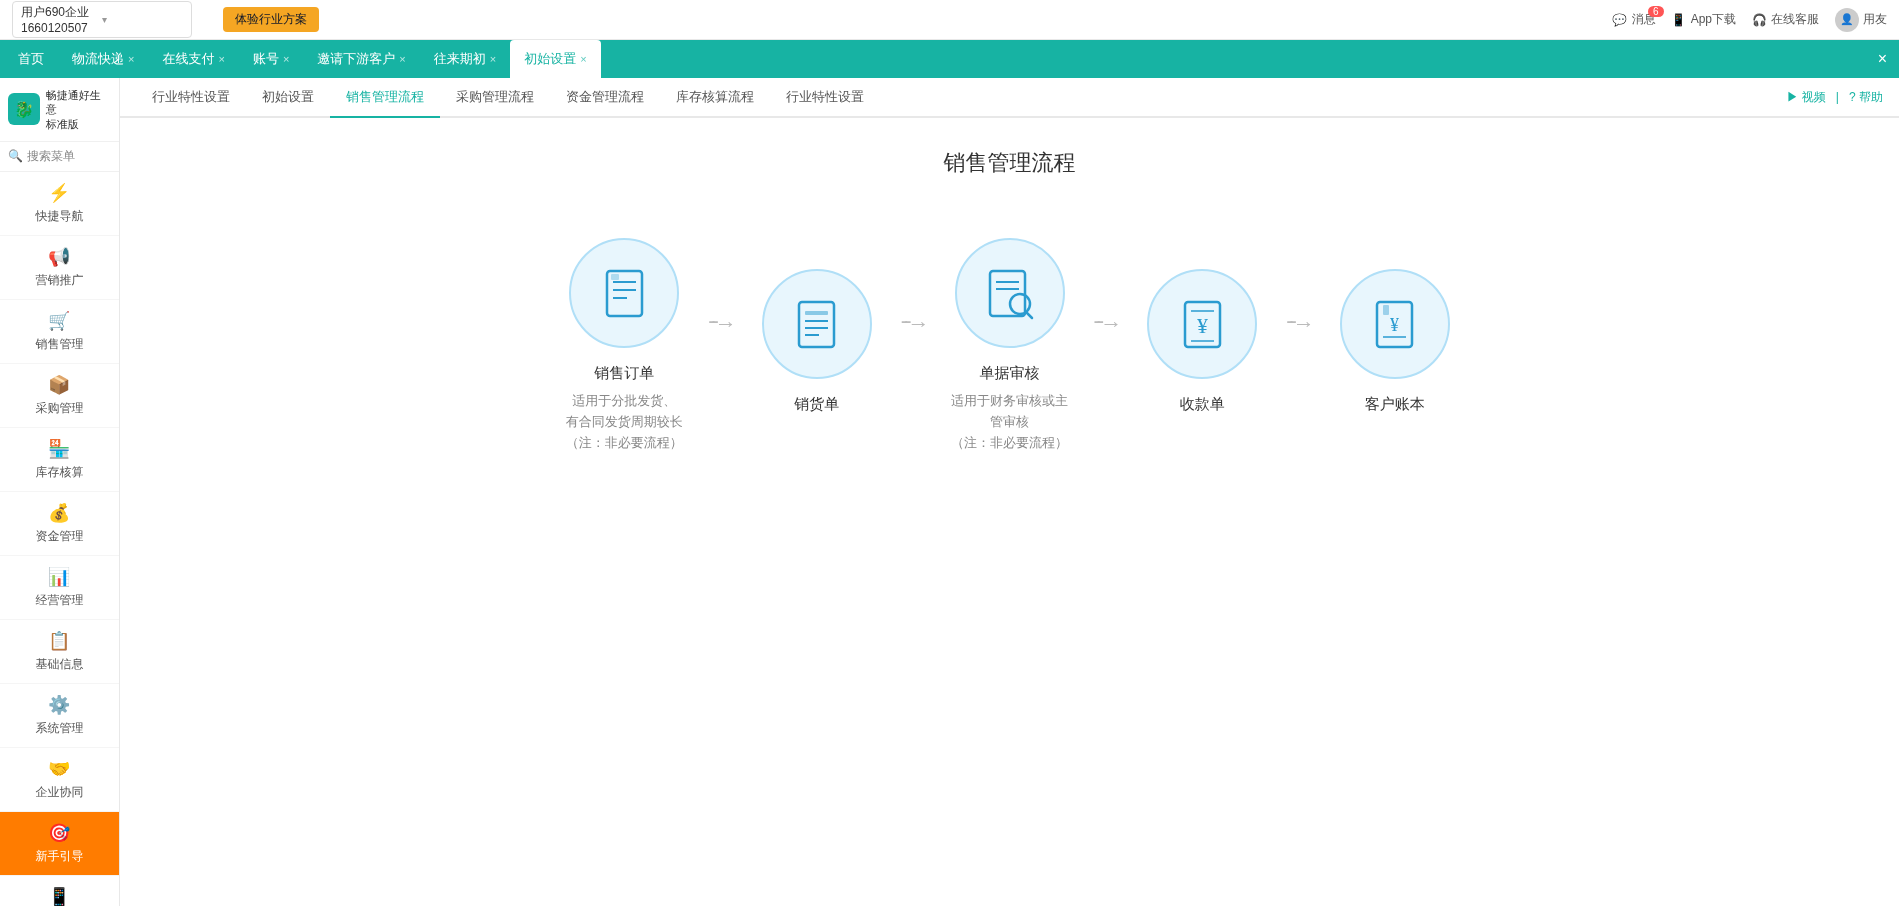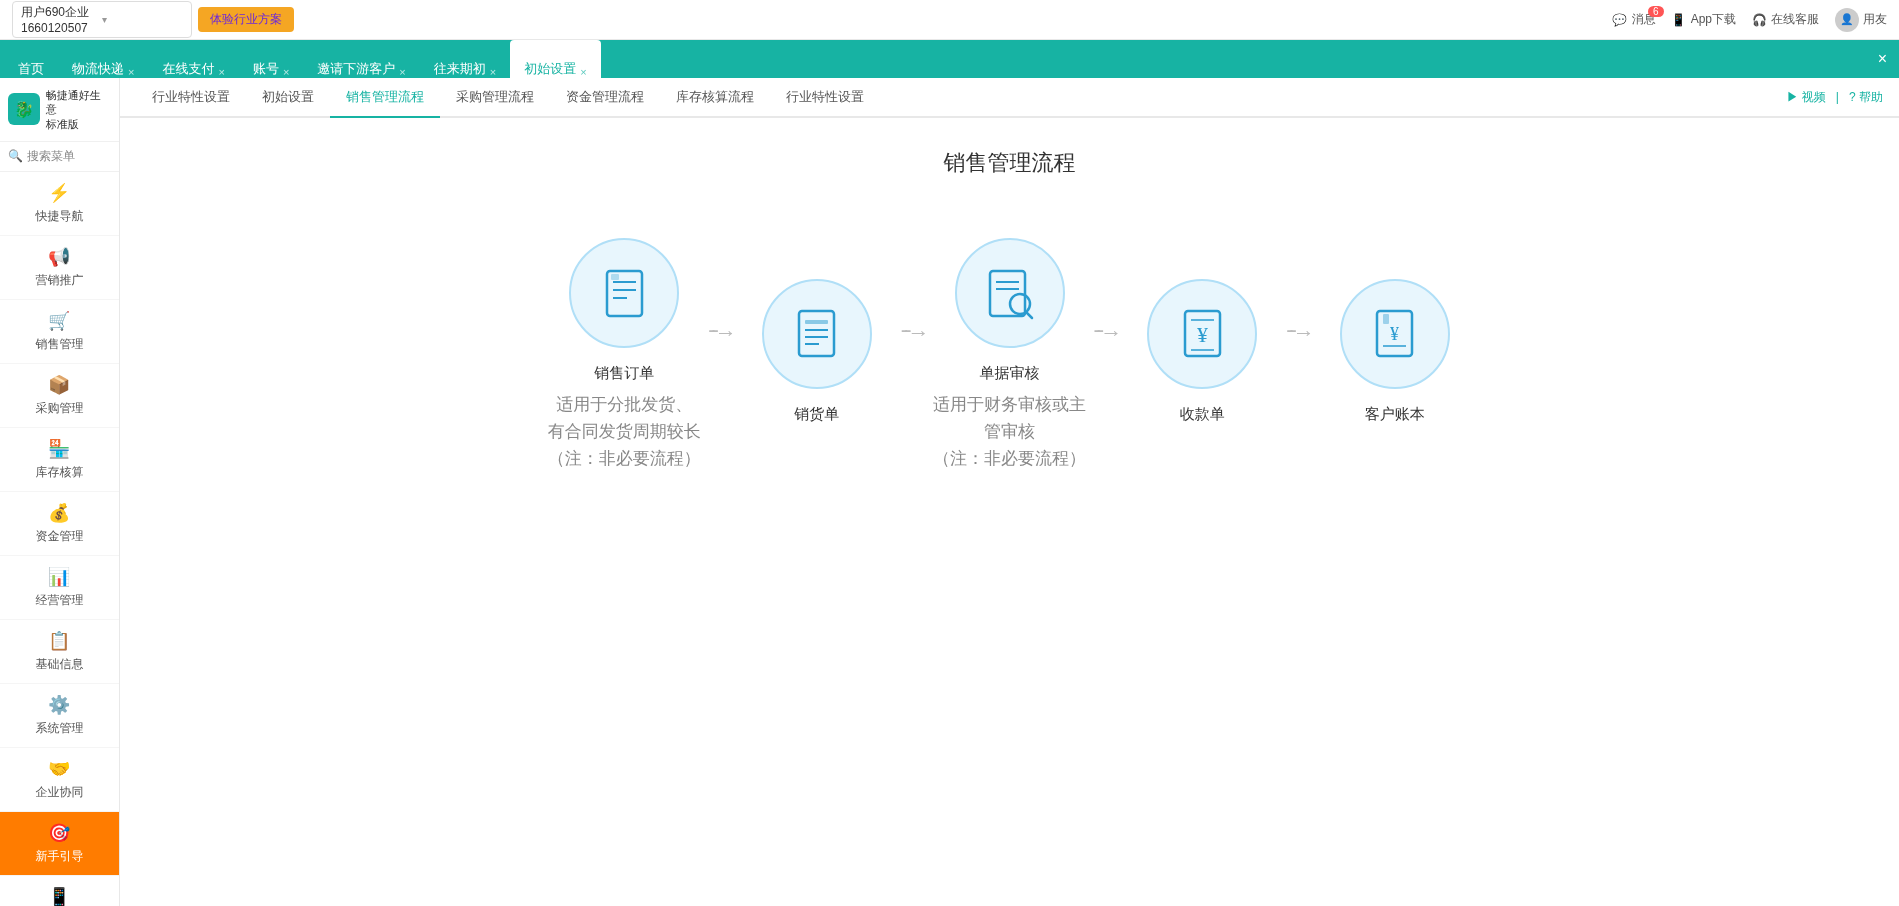--- a/index.html
+++ b/index.html
@@ -6,44 +6,45 @@
     body { font-family: 'Microsoft YaHei', sans-serif; font-size: 13px; background: #f5f5f5; color: #333; }
 
     
     .top-bar {
       display: flex;
       align-items: center;
       height: 40px;
       background: #fff;
       border-bottom: 1px solid #e8e8e8;
       padding: 0 12px;
-      gap: 6px;
+      gap: 23px;
     }
     .top-bar-user-select {
       display: flex;
       align-items: center;
       border: 1px solid #ddd;
       border-radius: 4px;
       padding: 2px 8px;
       font-size: 12px;
       background: #fff;
       min-width: 180px;
       cursor: pointer;
       color: #333;
     }
     .top-bar-user-select span { flex: 1; }
     .top-bar-user-select .arrow { color: #999; font-size: 10px; }
     .trial-btn {
       background: #f5a623;
-      color: #6d28d9;
+      color: #0f172a;
       border: none;
       border-radius: 4px;
       padding: 4px 12px;
       font-size: 12px;
       cursor: pointer;
+      margin-left: 8px;
     }
     .top-bar-right {
       margin-left: auto;
       display: flex;
       align-items: center;
       gap: 16px;
       font-size: 12px;
       color: #555;
     }
     .top-bar-right .badge-item {
@@ -80,21 +81,21 @@
     
     .nav-tabs {
       display: flex;
       align-items: center;
       background: #17b3a3;
       height: 38px;
       padding: 0 4px;
     }
     .nav-tab {
       display: flex;
-      align-items: flex-end;
+      align-items: center;
       padding: 0 14px;
       height: 38px;
       color: #fff;
       font-size: 13px;
       cursor: pointer;
       white-space: nowrap;
       gap: 4px;
     }
     .nav-tab.active { background: #fff; color: #17b3a3; border-radius: 4px 4px 0 0; }
     .nav-tab .close-x { font-size: 11px; color: inherit; opacity: 0.7; }
@@ -241,21 +242,21 @@
       margin-bottom: 16px;
     }
     .flow-step-name {
       font-size: 15px;
       color: #333;
       font-weight: 500;
       margin-bottom: 8px;
       text-align: right;
     }
     .flow-step-desc {
-      font-size: 17px;
+      font-size: 13px;
       color: #888;
       text-align: center;
       line-height: 1.6;
     }
     .flow-arrow {
       font-size: 22px;
       color: #bbb;
       margin: 0 4px;
       margin-bottom: 50px;
       letter-spacing: -4px;

